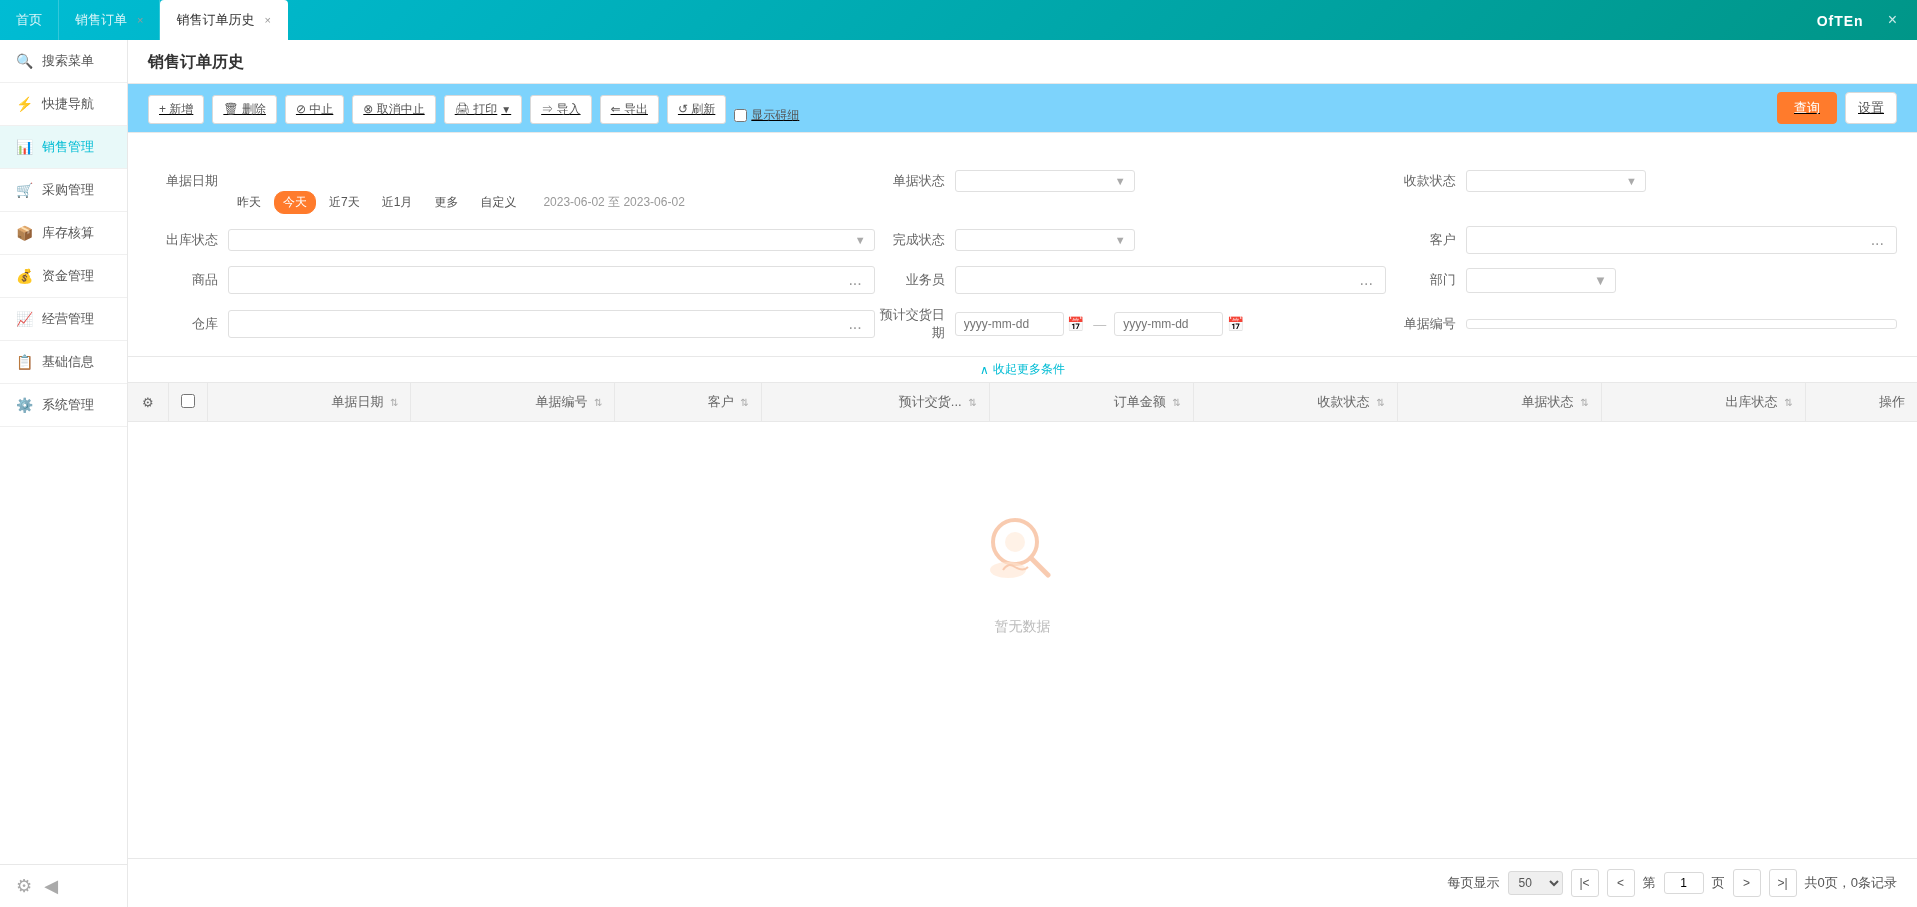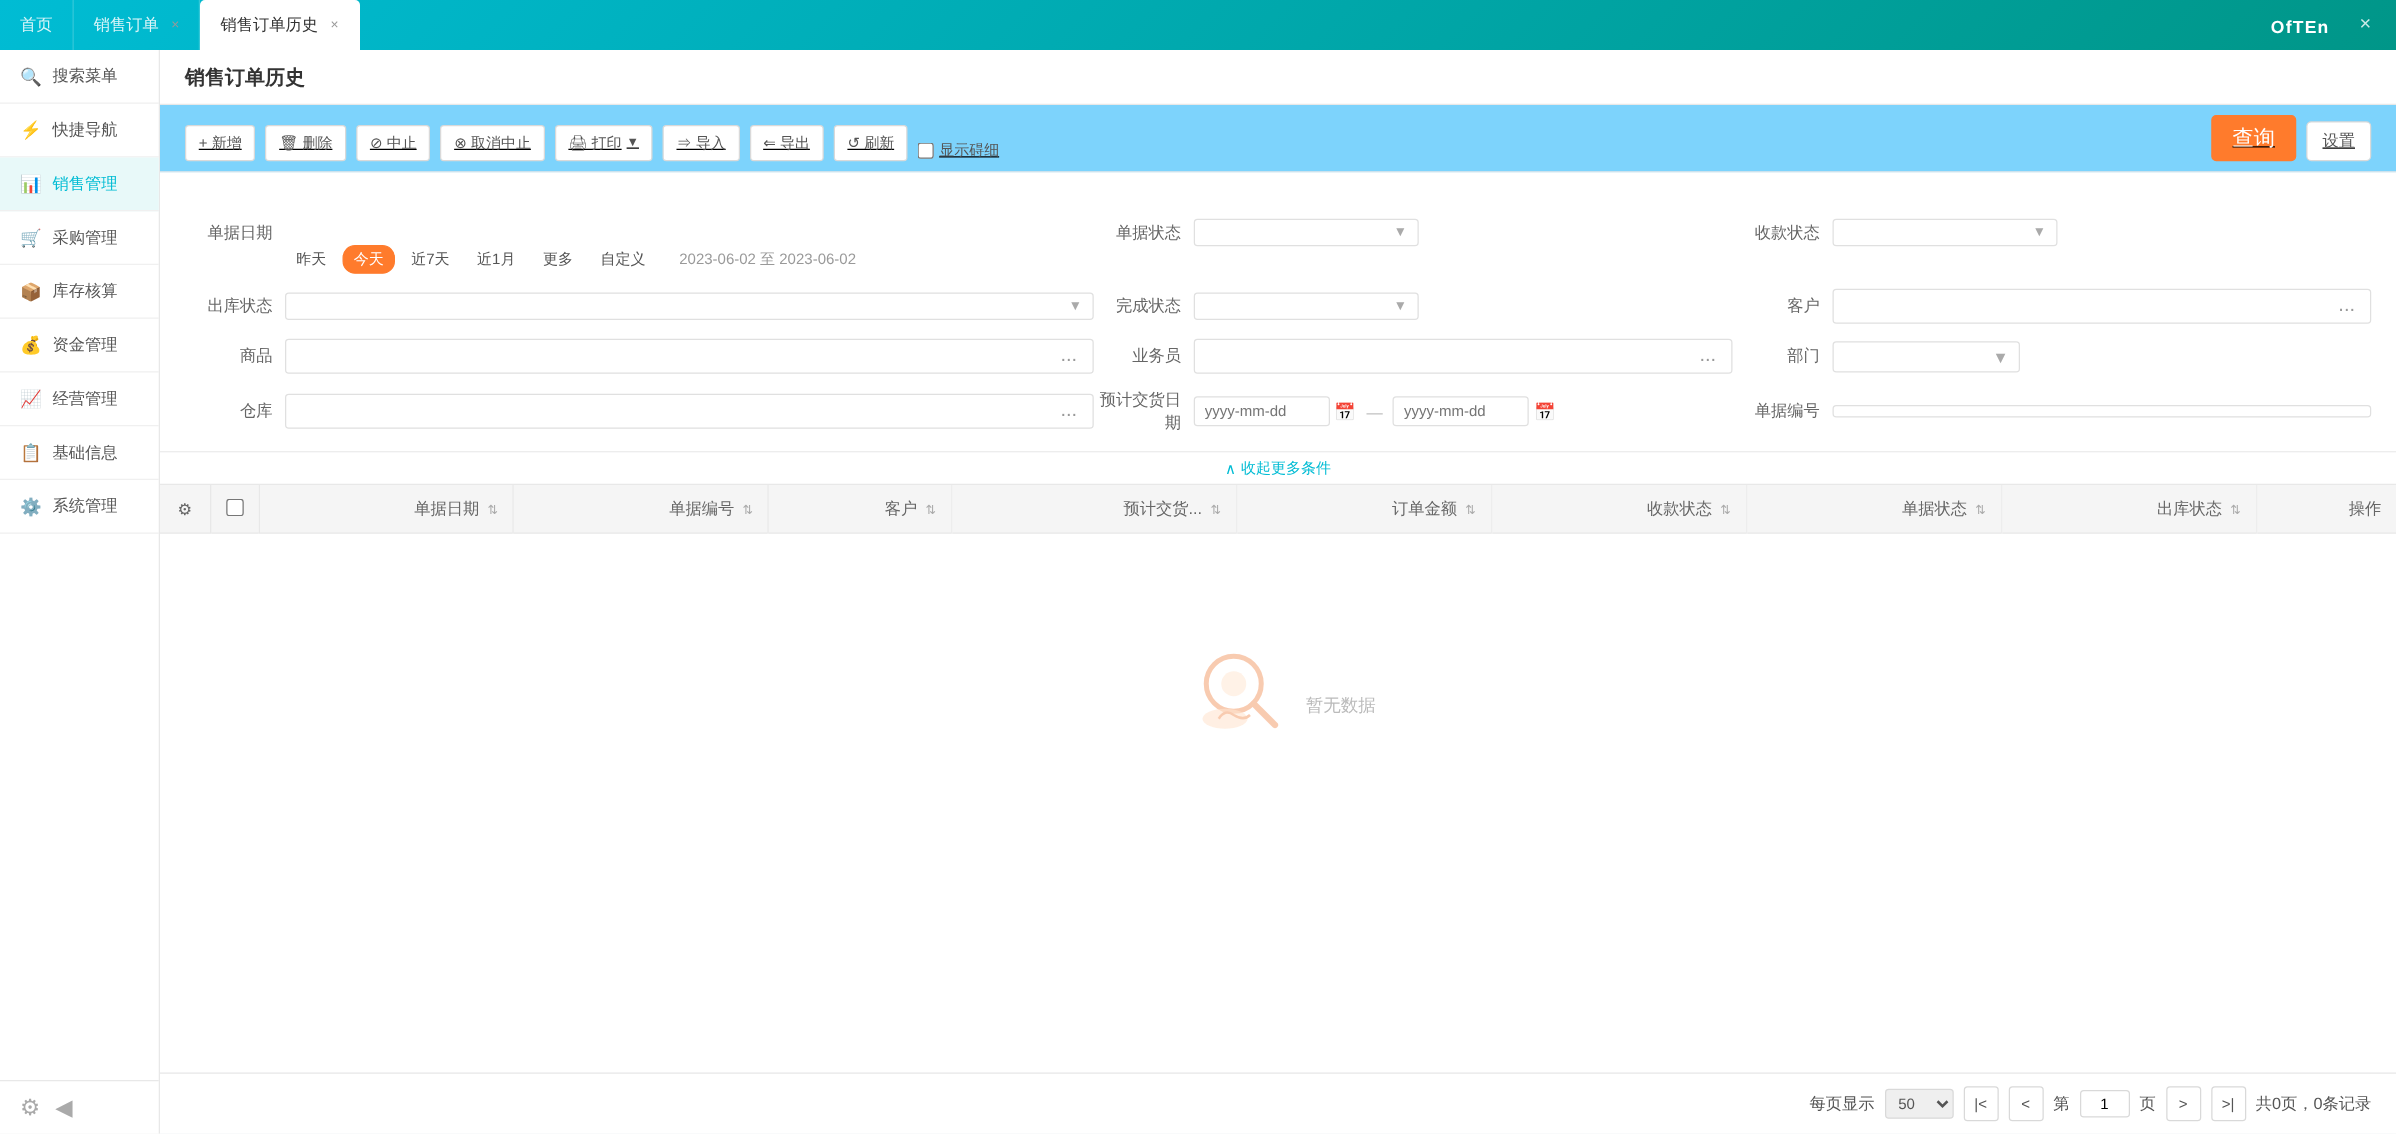--- a/index.html
+++ b/index.html
@@ -142,21 +142,21 @@
       font-size: 12px;
       color: #555;
       white-space: nowrap;
     }
     .btn-primary {
       background: #ff7b2c;
       border-color: #ff7b2c;
       color: white;
       border-radius: 4px;
       padding: 6px 16px;
-      font-size: 17px;
+      font-size: 13px;
     }
     .btn-setting {
       background: white;
       border: 1px solid #d9d9d9;
       color: #555;
       border-radius: 4px;
       padding: 6px 12px;
       font-size: 13px;
     }
     .toolbar-spacer { flex: 1; }
@@ -276,21 +276,21 @@
     .th-gear {
       width: 40px;
       text-align: center;
     }
     .th-checkbox {
       width: 36px;
       text-align: center;
     }
     .empty-area {
       display: flex;
-      flex-direction: row;
+      flex-direction: column;
       align-items: center;
       justify-content: center;
       padding: 80px 0;
       color: #bbb;
     }
     .empty-icon {
       width: 100px;
       height: 100px;
       margin-bottom: 16px;
       opacity: 0.6;

